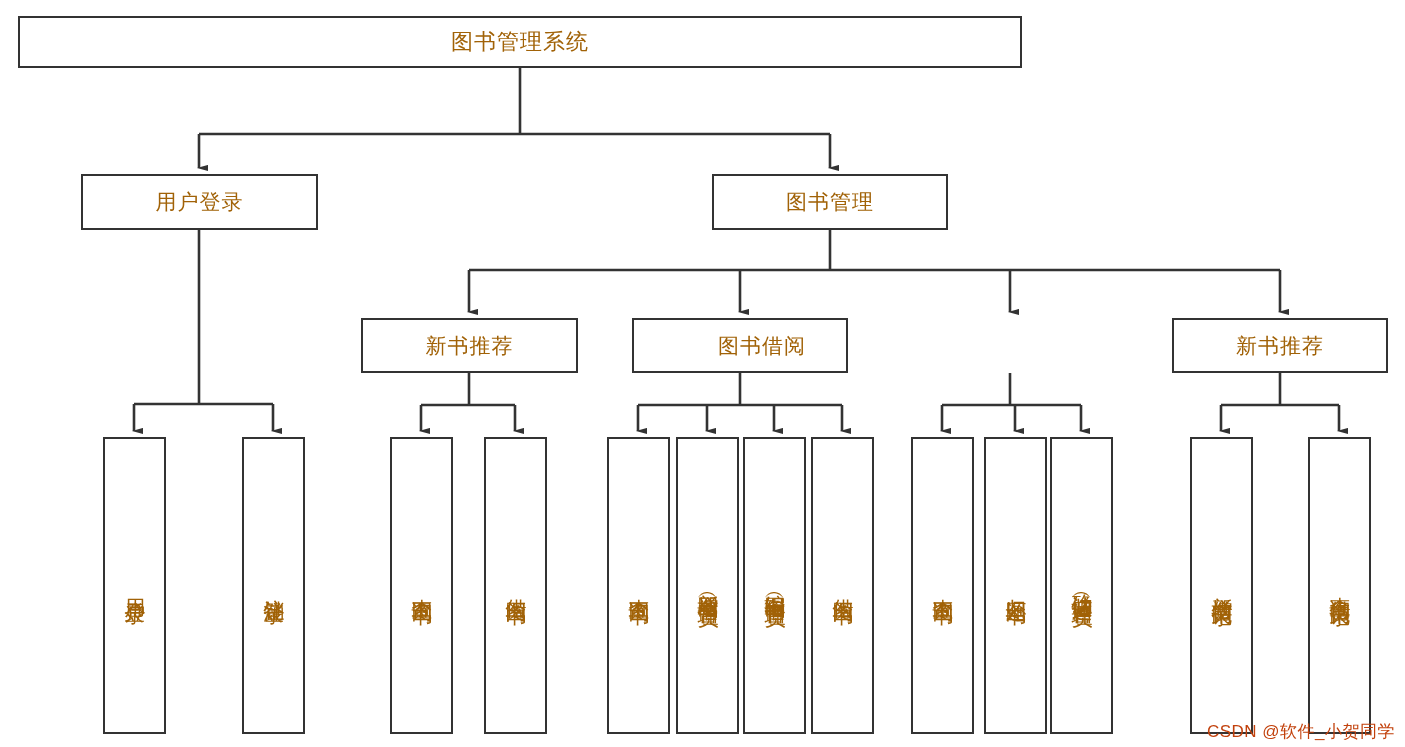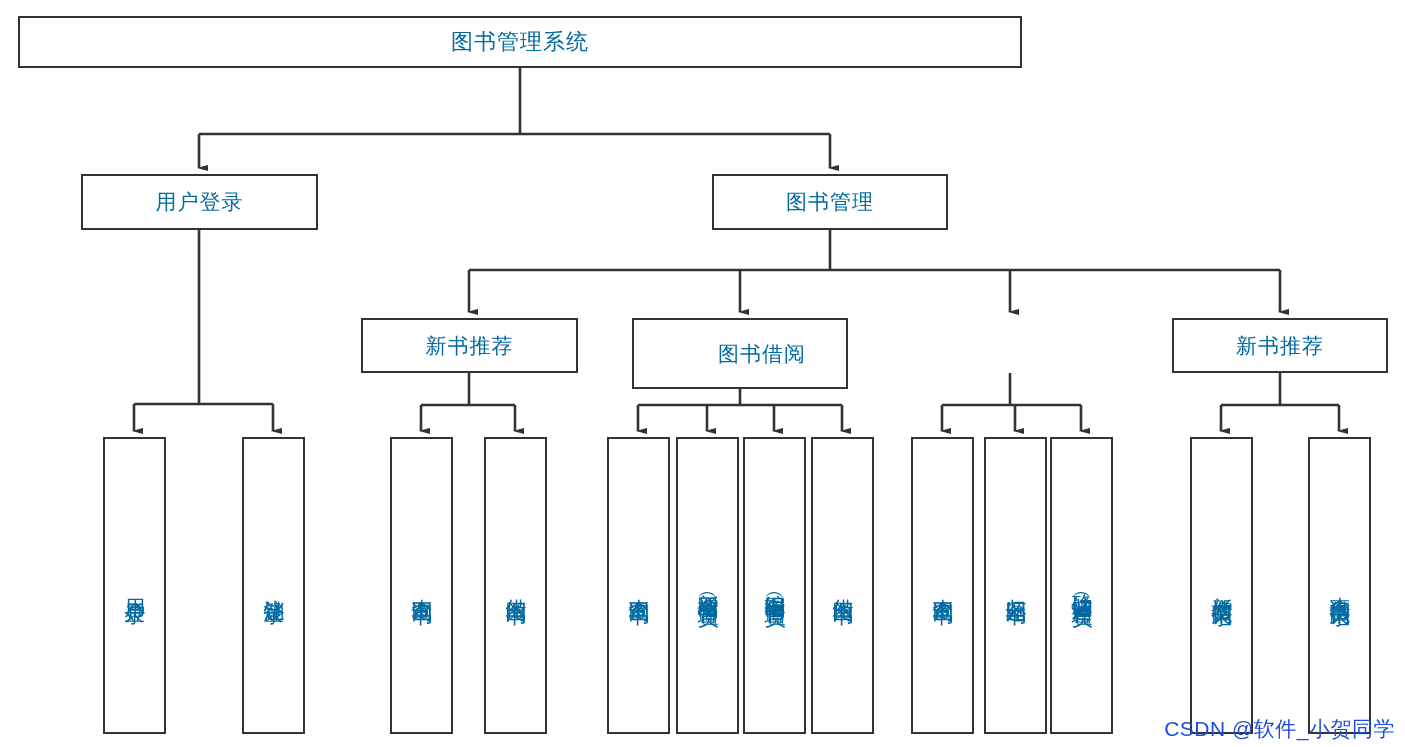--- a/index.html
+++ b/index.html
@@ -25,21 +25,21 @@
     height: 747px;
   }
   .node {
     position: absolute;
     box-sizing: border-box;
     border: 2.5px solid #333333;
     background: #ffffff;
     display: flex;
     align-items: center;
     justify-content: center;
-    color: #0369a1;
+    color: #a16207;
   }
   .node-h .label {
     font-size: 21px;
     line-height: 1.1;
     letter-spacing: 1px;
     white-space: nowrap;
   }
   .node-v {
     align-items: center;
     justify-content: center;
@@ -53,22 +53,22 @@
     white-space: nowrap;
     text-align: center;
   }
   #root-node .label {
     font-size: 22px;
   }
   #watermark {
     position: absolute;
     right: 10px;
     bottom: 4px;
-    font-size: 21px;
-    color: #1d4ed8;
+    font-size: 17px;
+    color: #c2410c;
     letter-spacing: 0.5px;
     white-space: nowrap;
     pointer-events: none;
   }
 </style>
 </head>
 <body>
 
 <div id="canvas">
 
@@ -144,21 +144,21 @@
   <div class="node node-h" id="n-l1-0" style="left: 81px; top: 174px; width: 237px; height: 56px;">
     <span class="label">用户登录</span>
   </div>
   <div class="node node-h" id="n-l2-0" style="left: 361px; top: 318px; width: 217px; height: 55px;">
     <span class="label">新书推荐</span>
   </div>
 
   <div class="node node-h" id="n-l1-1" style="left: 712px; top: 174px; width: 236px; height: 56px;">
     <span class="label">图书管理</span>
   </div>
-  <div class="node node-h" id="n-l2-1" style="left: 632px; top: 318px; width: 216px; height: 71px; padding-left: 44px;">
+  <div class="node node-h" id="n-l2-1" style="left: 632px; top: 318px; width: 216px; height: 55px; padding-left: 44px;">
     <span class="label">图书借阅</span>
   </div>
   <div class="node node-h" id="n-l2-3" style="left: 1172px; top: 318px; width: 216px; height: 55px;">
     <span class="label">新书推荐</span>
   </div>
 
   <div class="node node-v" id="n-lf-0" style="left: 103px; top: 437px; width: 63px; height: 297px;">
     <span class="label">用户登录</span>
   </div>
   <div class="node node-v" id="n-lf-1" style="left: 242px; top: 437px; width: 63px; height: 297px;">

